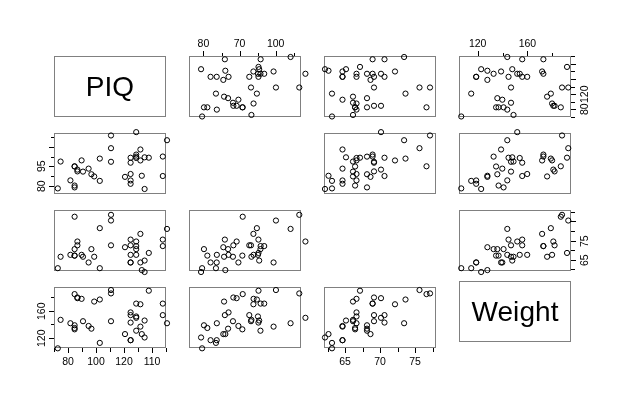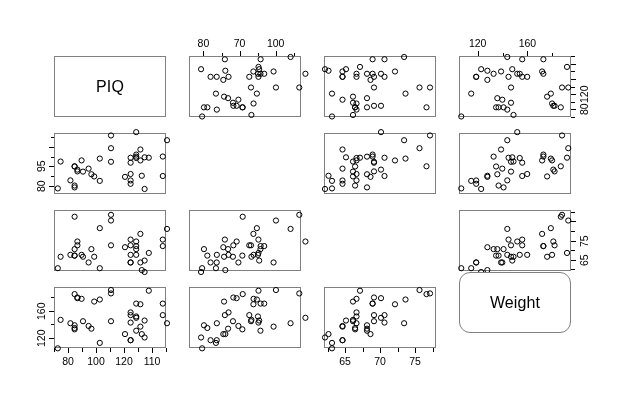--- a/index.html
+++ b/index.html
@@ -1,20 +1,20 @@
 <!DOCTYPE html>
 <html><head>
 <meta charset="utf-8">
 <style>
   html,body{margin:0;padding:0;background:#ffffff;}
   body{width:629px;height:404px;font-family:"Liberation Sans",sans-serif;color:#000;overflow:hidden;}
   #root{position:relative;width:629px;height:404px;background:#fff;}
   .panel{position:absolute;box-sizing:border-box;border:1.2px solid #808080;background:#fff;}
   .diag-label{position:absolute;display:flex;align-items:center;justify-content:center;
-    font-size:16px;color:#000;letter-spacing:0.1px;}
+    font-size:28px;color:#000;letter-spacing:0.1px;}
   svg.pts{position:absolute;left:0;top:0;overflow:visible;}
   .tick{position:absolute;background:#000;}
   .tlab{position:absolute;font-size:10.5px;color:#000;white-space:nowrap;text-align:center;}
   .tlab.vert{writing-mode:vertical-rl;transform:rotate(180deg);text-align:center;}
 </style>
 </head>
 <body>
 
 <div id="root">
     <div class="panel" style="left: 54px; top: 56px; width: 112px; height: 61px;">
@@ -517,21 +517,21 @@
         <circle cx="94.50" cy="2.03" r="2.6" fill="none" stroke="#000000" stroke-width="1"></circle>
         <circle cx="49.00" cy="9.49" r="2.6" fill="none" stroke="#000000" stroke-width="1"></circle>
         <circle cx="31.50" cy="35.24" r="2.6" fill="none" stroke="#000000" stroke-width="1"></circle>
         <circle cx="31.50" cy="28.47" r="2.6" fill="none" stroke="#000000" stroke-width="1"></circle>
         <circle cx="59.50" cy="34.57" r="2.6" fill="none" stroke="#000000" stroke-width="1"></circle>
         <circle cx="17.50" cy="37.96" r="2.6" fill="none" stroke="#000000" stroke-width="1"></circle>
         <circle cx="28.00" cy="31.86" r="2.6" fill="none" stroke="#000000" stroke-width="1"></circle>
         <circle cx="31.50" cy="10.84" r="2.6" fill="none" stroke="#000000" stroke-width="1"></circle>
       </svg>
     </div>
-    <div class="panel" style="left: 459px; top: 272px; width: 112px; height: 61px; border-radius: 11px;">
+    <div class="panel" style="left: 459px; top: 281px; width: 112px; height: 61px;">
       <div class="diag-label" style="position: absolute; left: 0px; top: 0px; width: 100%; height: 100%;">Weight</div>
     </div>
     <div class="tick" style="left: 221.516px; top: 52.5px; width: 1px; height: 3.5px;"></div>
     <div class="tick" style="left: 257.645px; top: 52.5px; width: 1px; height: 3.5px;"></div>
     <div class="tick" style="left: 293.774px; top: 52.5px; width: 1px; height: 3.5px;"></div>
     <div class="tick" style="left: 203.452px; top: 51px; width: 1px; height: 5px;"></div>
     <div class="tlab" style="left: 188.452px; top: 37px; width: 30px;">80</div>
     <div class="tick" style="left: 239.581px; top: 51px; width: 1px; height: 5px;"></div>
     <div class="tlab" style="left: 224.581px; top: 37px; width: 30px;">70</div>
     <div class="tick" style="left: 275.71px; top: 51px; width: 1px; height: 5px;"></div>

